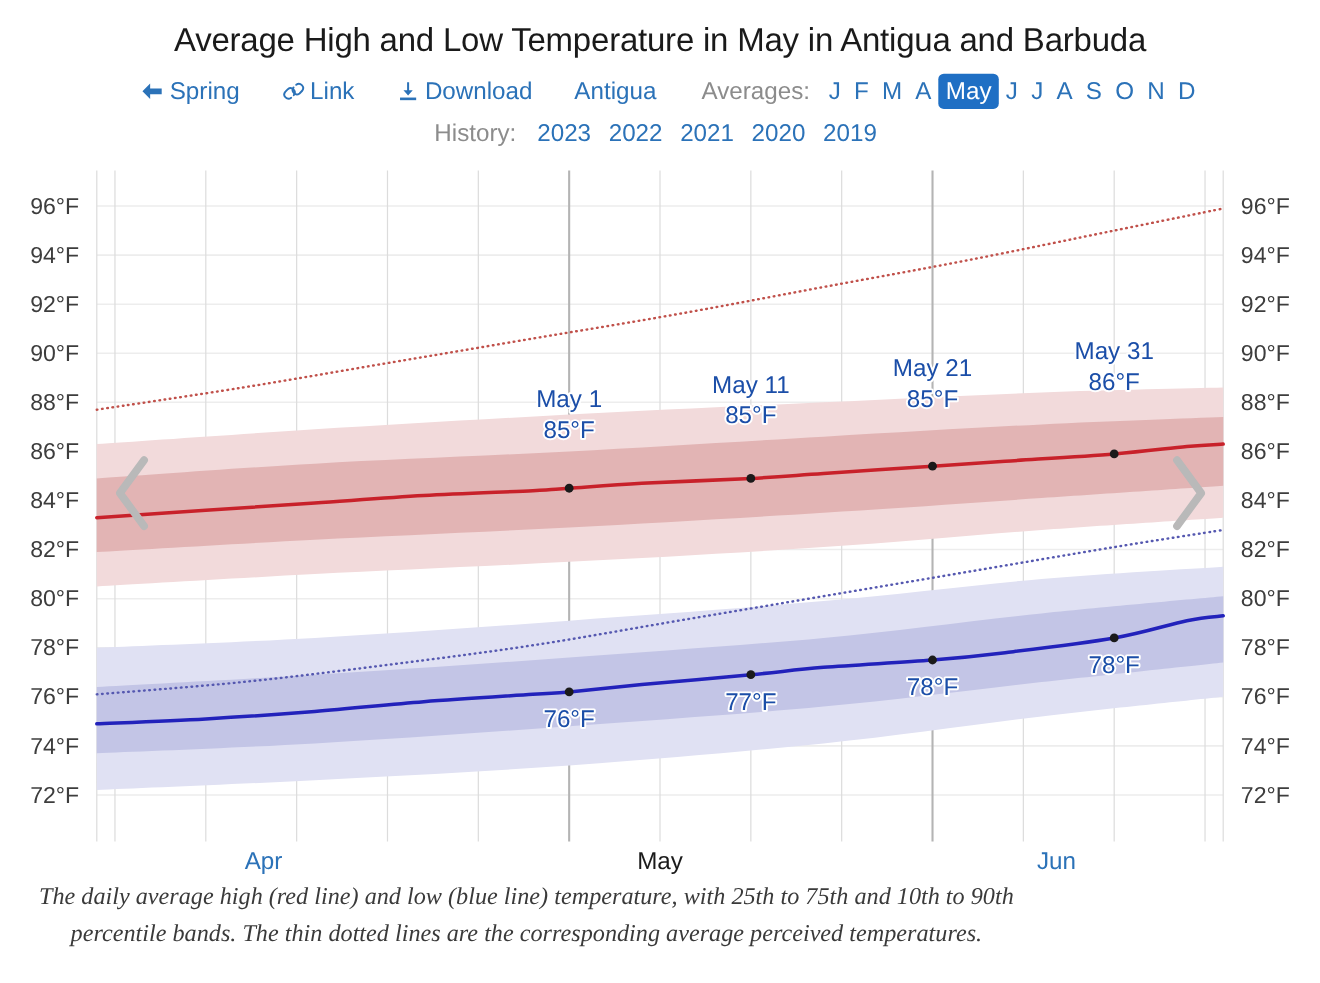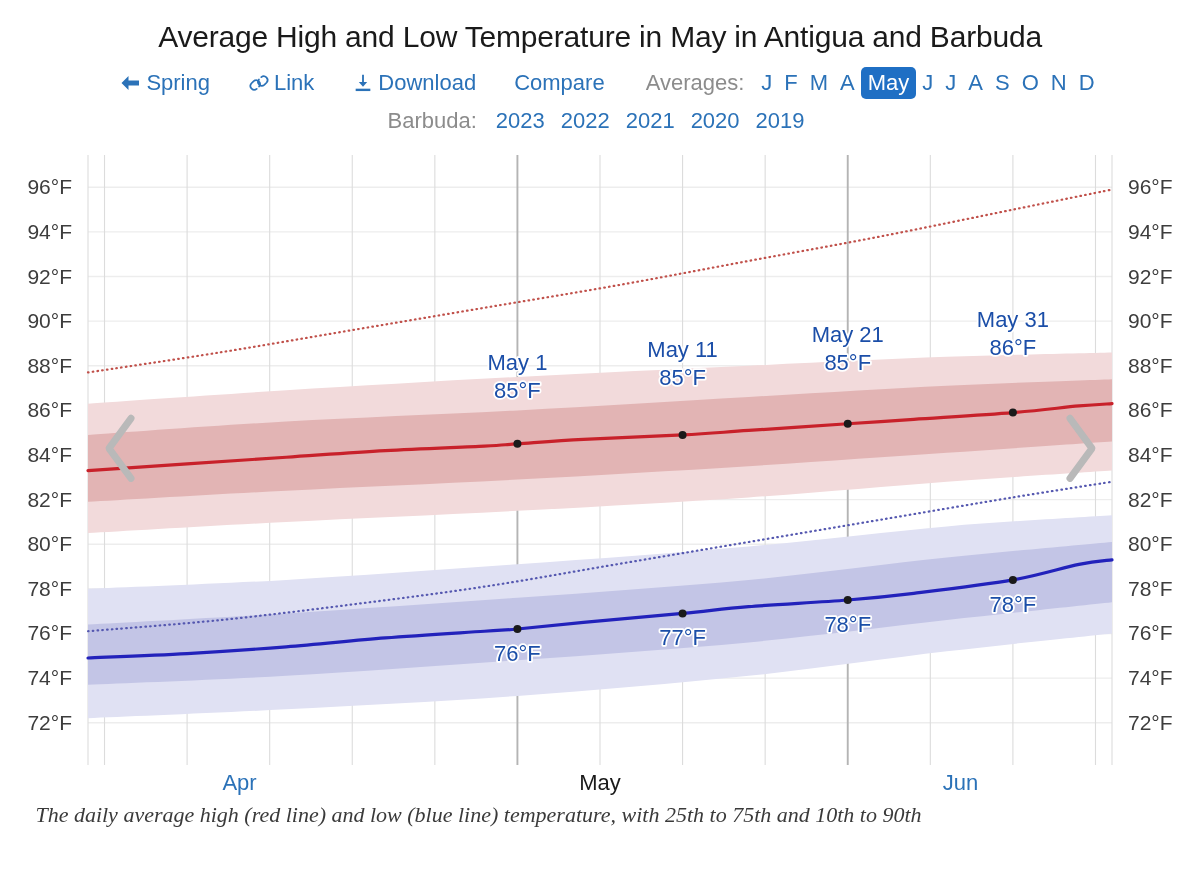--- a/index.html
+++ b/index.html
@@ -123,42 +123,42 @@
     <span class="ic">
       <svg width="22" height="22" viewBox="0 0 24 24">
         <path d="M11 3 L11 11 L7.4 11 L12 16.2 L16.6 11 L13 11 L13 3 Z" fill="#2b72b8"></path>
         <rect x="4" y="18.2" width="16" height="2.6" fill="#2b72b8"></rect>
       </svg>
     </span>
     <span>Download</span>
   </div>
 
   <div class="tb-item">
-    <span>Compare</span>
+    <span>Antigua</span>
   </div>
 
   <div class="averages-group">
     <span class="averages-label">Averages:</span>
     <span class="mo">J</span>
     <span class="mo">F</span>
     <span class="mo">M</span>
     <span class="mo">A</span>
     <span class="mo current">May</span>
     <span class="mo">J</span>
     <span class="mo">J</span>
     <span class="mo">A</span>
     <span class="mo">S</span>
     <span class="mo">O</span>
     <span class="mo">N</span>
     <span class="mo">D</span>
   </div>
 </div>
 
 <div class="history-row">
-  <span class="history-label">Barbuda:</span>
+  <span class="history-label">History:</span>
   <span class="yr">2023</span>
   <span class="yr">2022</span>
   <span class="yr">2021</span>
   <span class="yr">2020</span>
   <span class="yr">2019</span>
 </div>
 
 <div id="plot-wrap">
   <svg id="plot-svg" width="1200" height="650" viewBox="0 0 1200 650">
     <g id="g-grid">
@@ -266,13 +266,14 @@
         <path d="M 131 273.3076923076924 L 109 303.3076923076924 L 131 333.3076923076924" fill="none" stroke="#b9b9b9" stroke-width="7" stroke-linecap="round" stroke-linejoin="round"></path>
       </g>
     <g id="g-navnext">
         <path d="M 1070 273.3076923076924 L 1092 303.3076923076924 L 1070 333.3076923076924" fill="none" stroke="#b9b9b9" stroke-width="7" stroke-linecap="round" stroke-linejoin="round"></path>
       </g>
   </svg>
 </div>
 
 <div id="caption">
   <span>The daily average high (red line) and low (blue line) temperature, with 25th to 75th and 10th to 90th</span>
+  <span>percentile bands. The thin dotted lines are the corresponding average perceived temperatures.</span>
 </div>
 
 </body></html>

